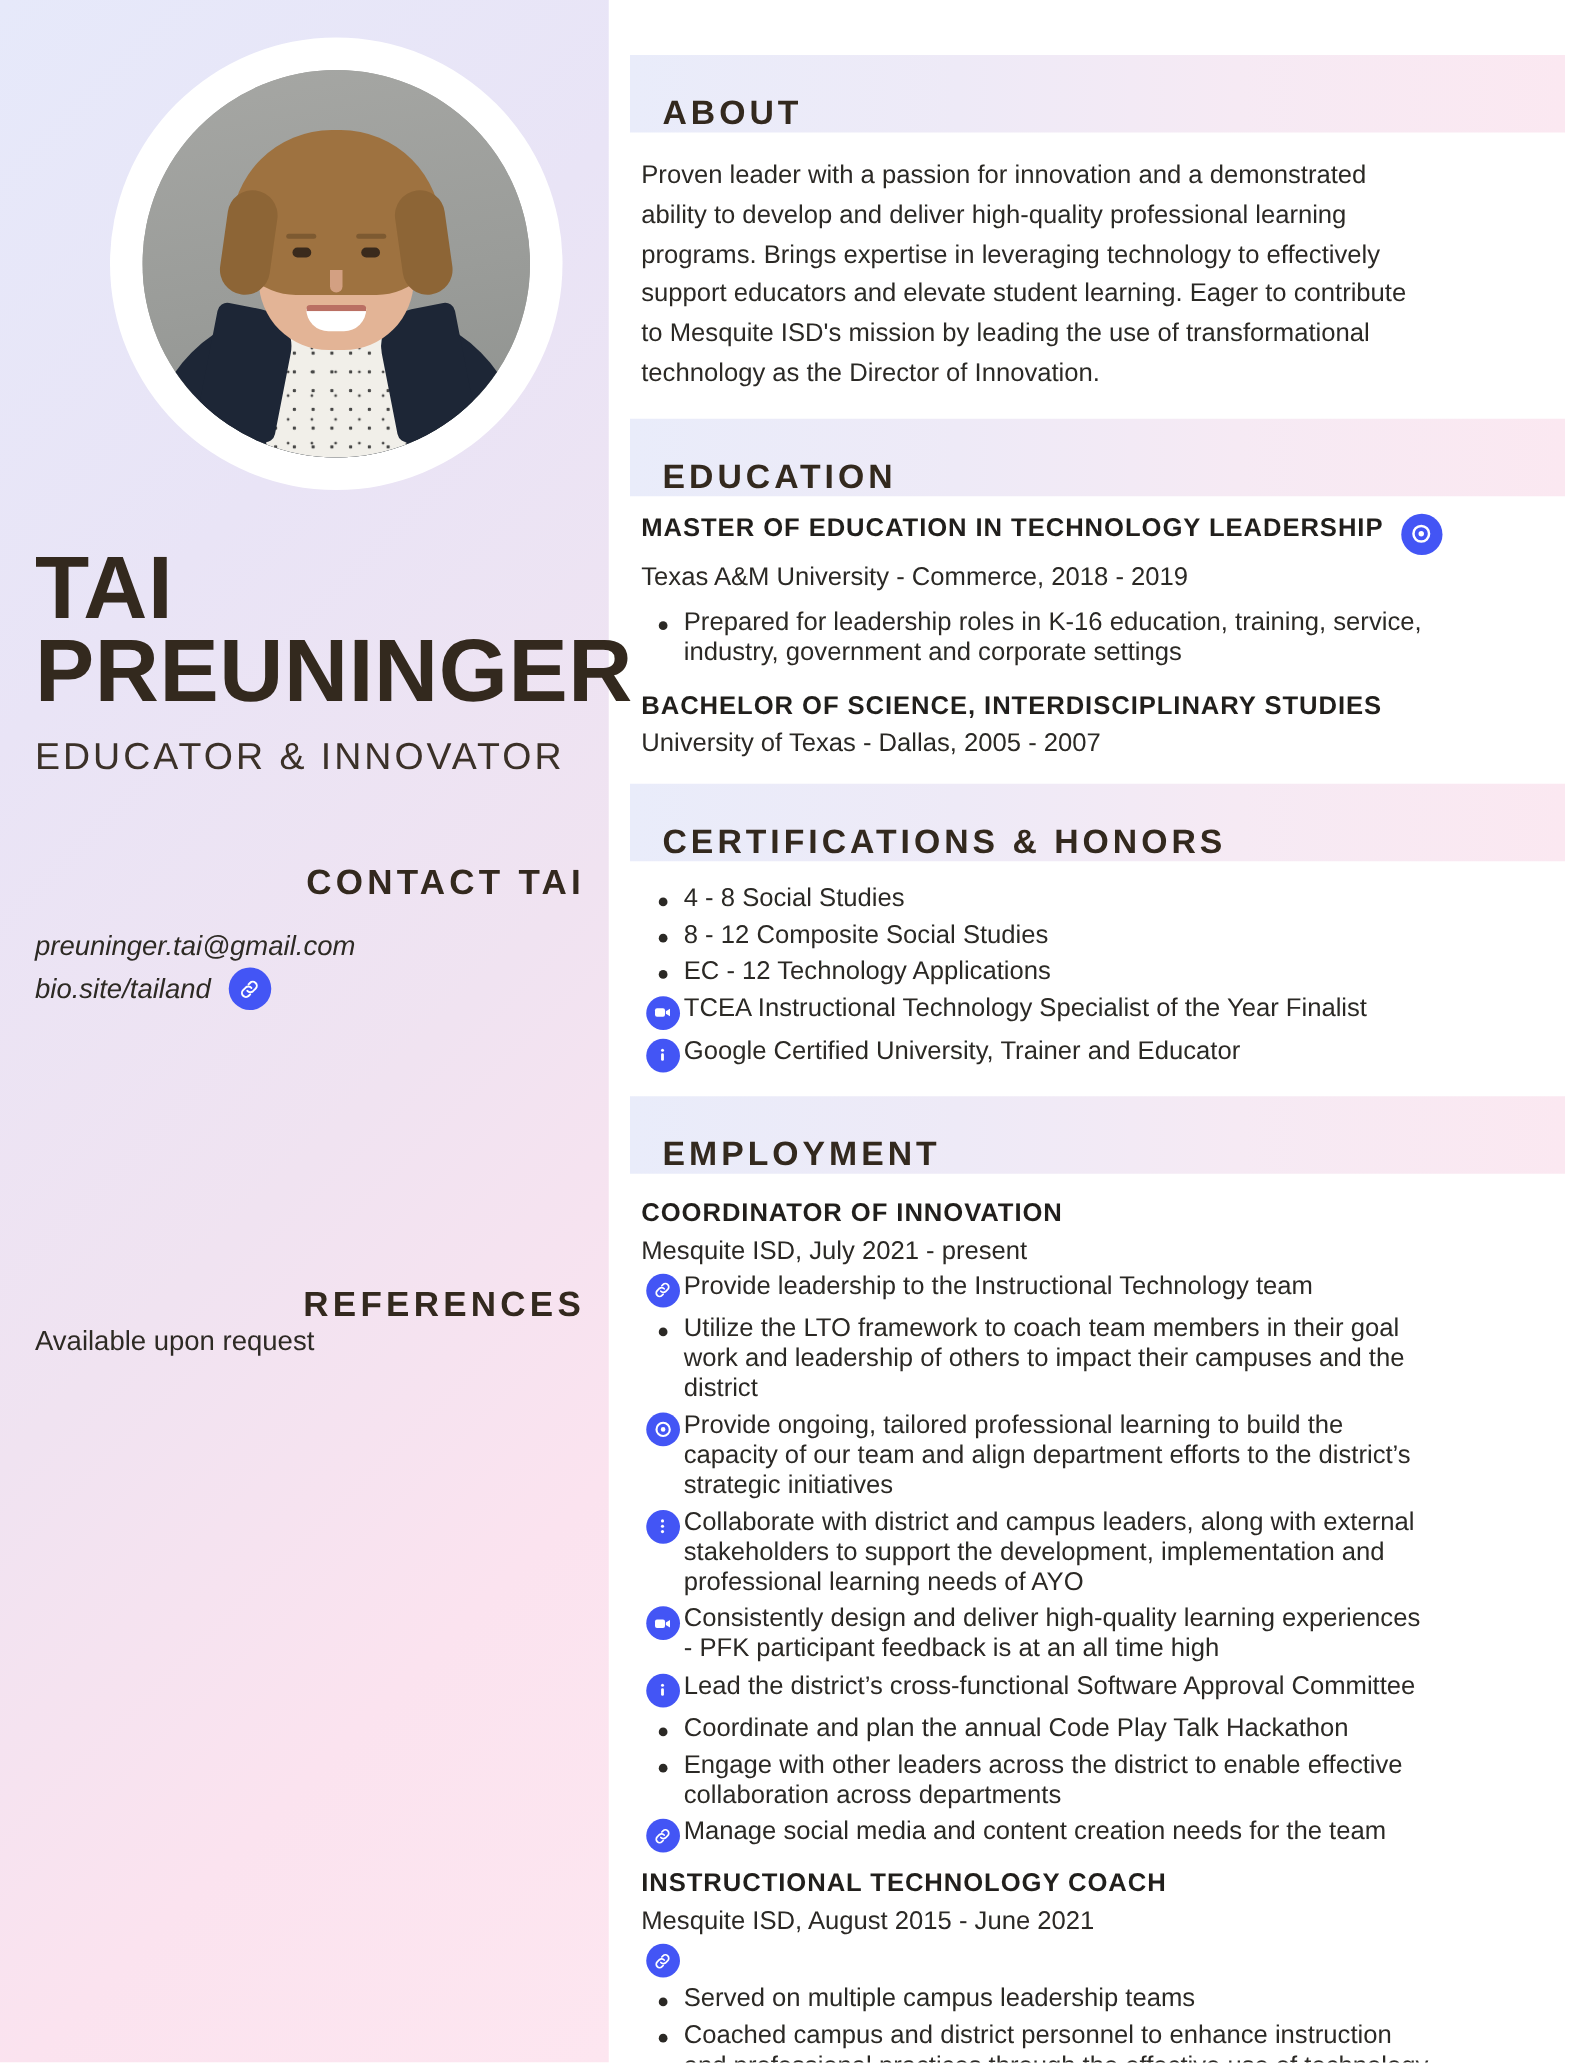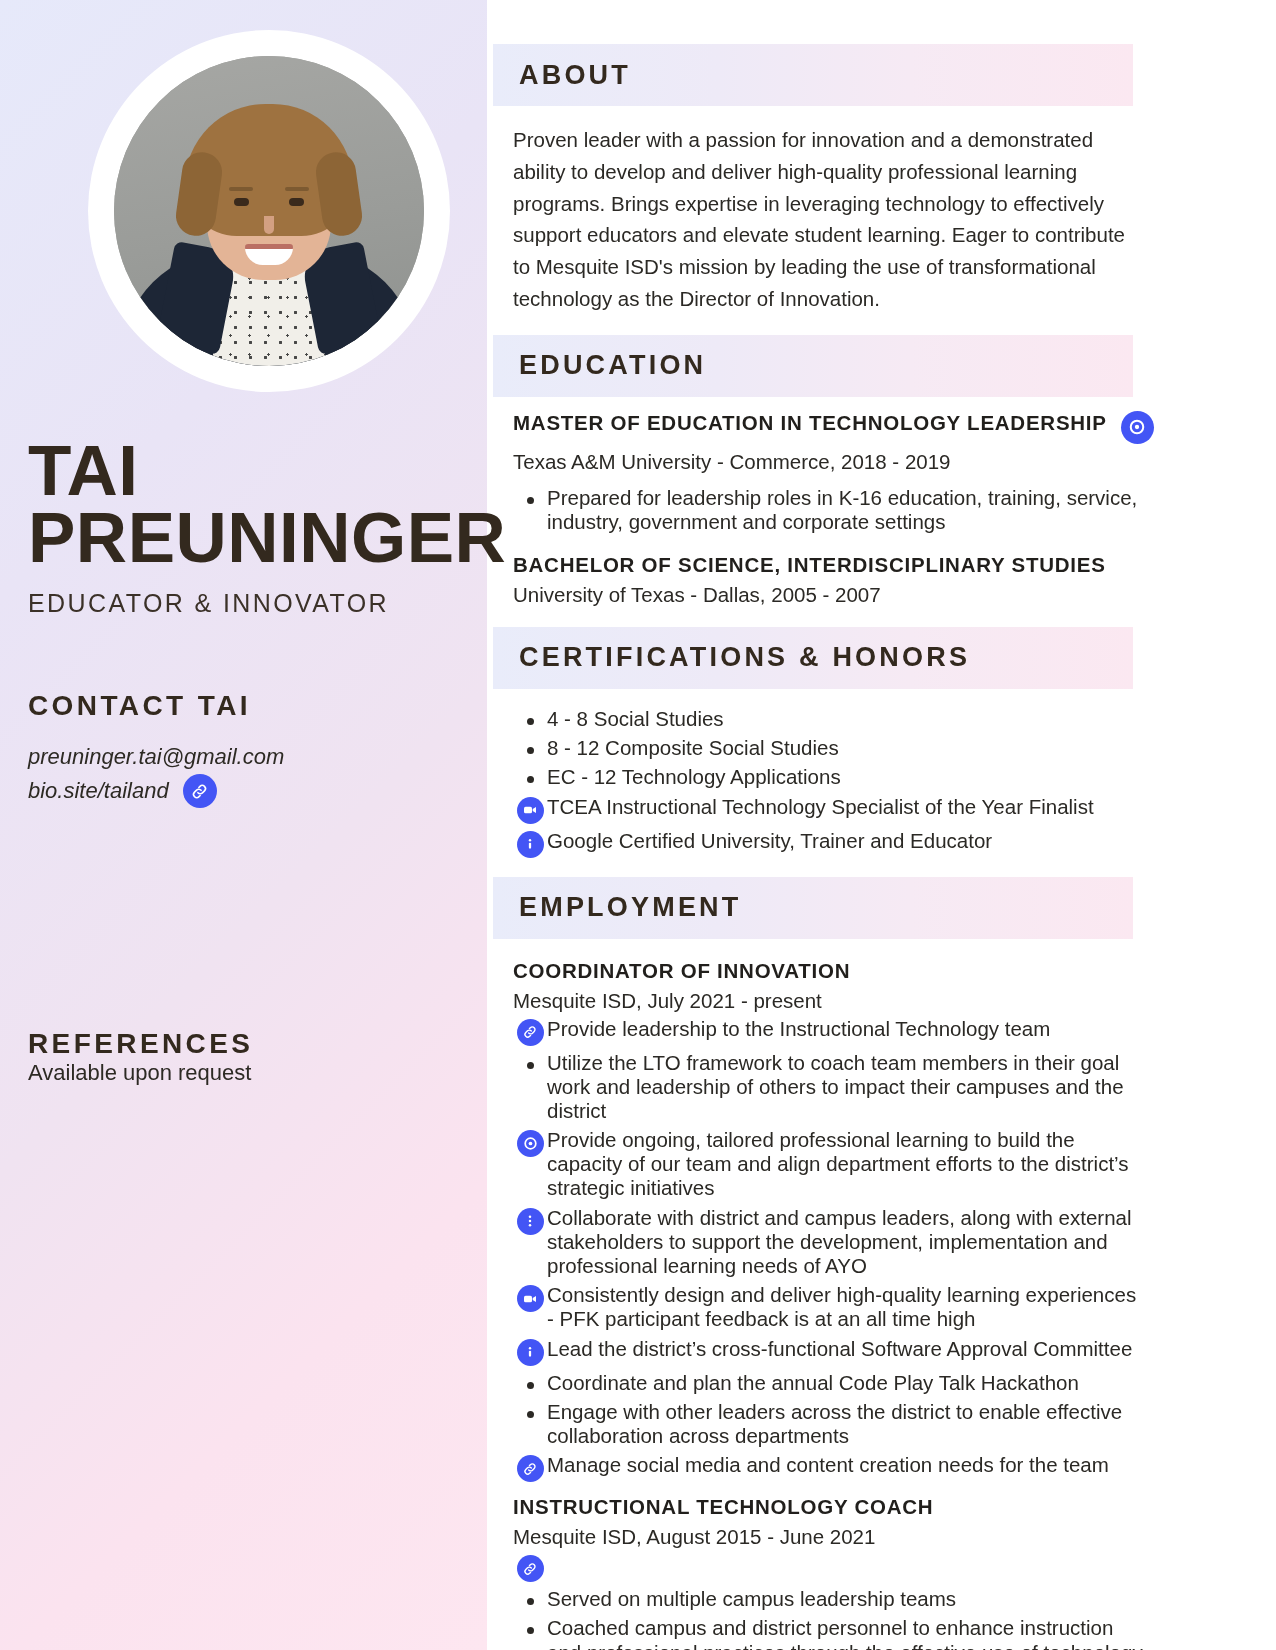--- a/index.html
+++ b/index.html
@@ -135,52 +135,53 @@
     font-family: "Liberation Sans", sans-serif;
     font-weight: 700;
     font-size: 71px;
     line-height: 0.94;
     letter-spacing: 0.5px;
     color: #33291e;
     text-transform: uppercase;
   }
   .job-title {
     margin-top: 18px;
-    font-size: 25px;
+    font-size: 30px;
     letter-spacing: 2.4px;
     color: #3b3128;
     text-transform: uppercase;
   }
   .left-heading {
     font-weight: 700;
     font-size: 28px;
     letter-spacing: 3.4px;
     color: #33291e;
     text-transform: uppercase;
+    text-align: right;
   }
   .contact-block { position: absolute; left: 28px; top: 690px; width: 440px; }
   .contact-lines { margin-top: 18px; font-size: 22px; line-height: 1.55; color: #2d2a24; }
   .contact-row { display: flex; gap: 14px; font-style: italic; }
   .refs-block { position: absolute; left: 28px; top: 1028px; width: 440px; }
   .refs-text { font-size: 22px; color: #2d2a24; }
 
   
   .right-col {
     position: relative;
     width: 789px;
     flex: 0 0 789px;
     padding: 0;
     box-sizing: border-box;
   }
   .section-band {
-    margin-left: 6px;
-    width: 640px;
+    margin-left: 17px;
+    width: 748px;
     height: 62px;
     display: flex;
-    align-items: center;
+    align-items: flex-end;
     padding-left: 26px;
     box-sizing: border-box;
     background: linear-gradient(90deg, #e9ecfa 0%, #eeeaf7 35%, #f6eaf4 65%, #fbe8f1 100%);
   }
   .section-band h2 {
     margin: 0;
     font-weight: 700;
     font-size: 27px;
     letter-spacing: 3.2px;
     color: #33291e;

